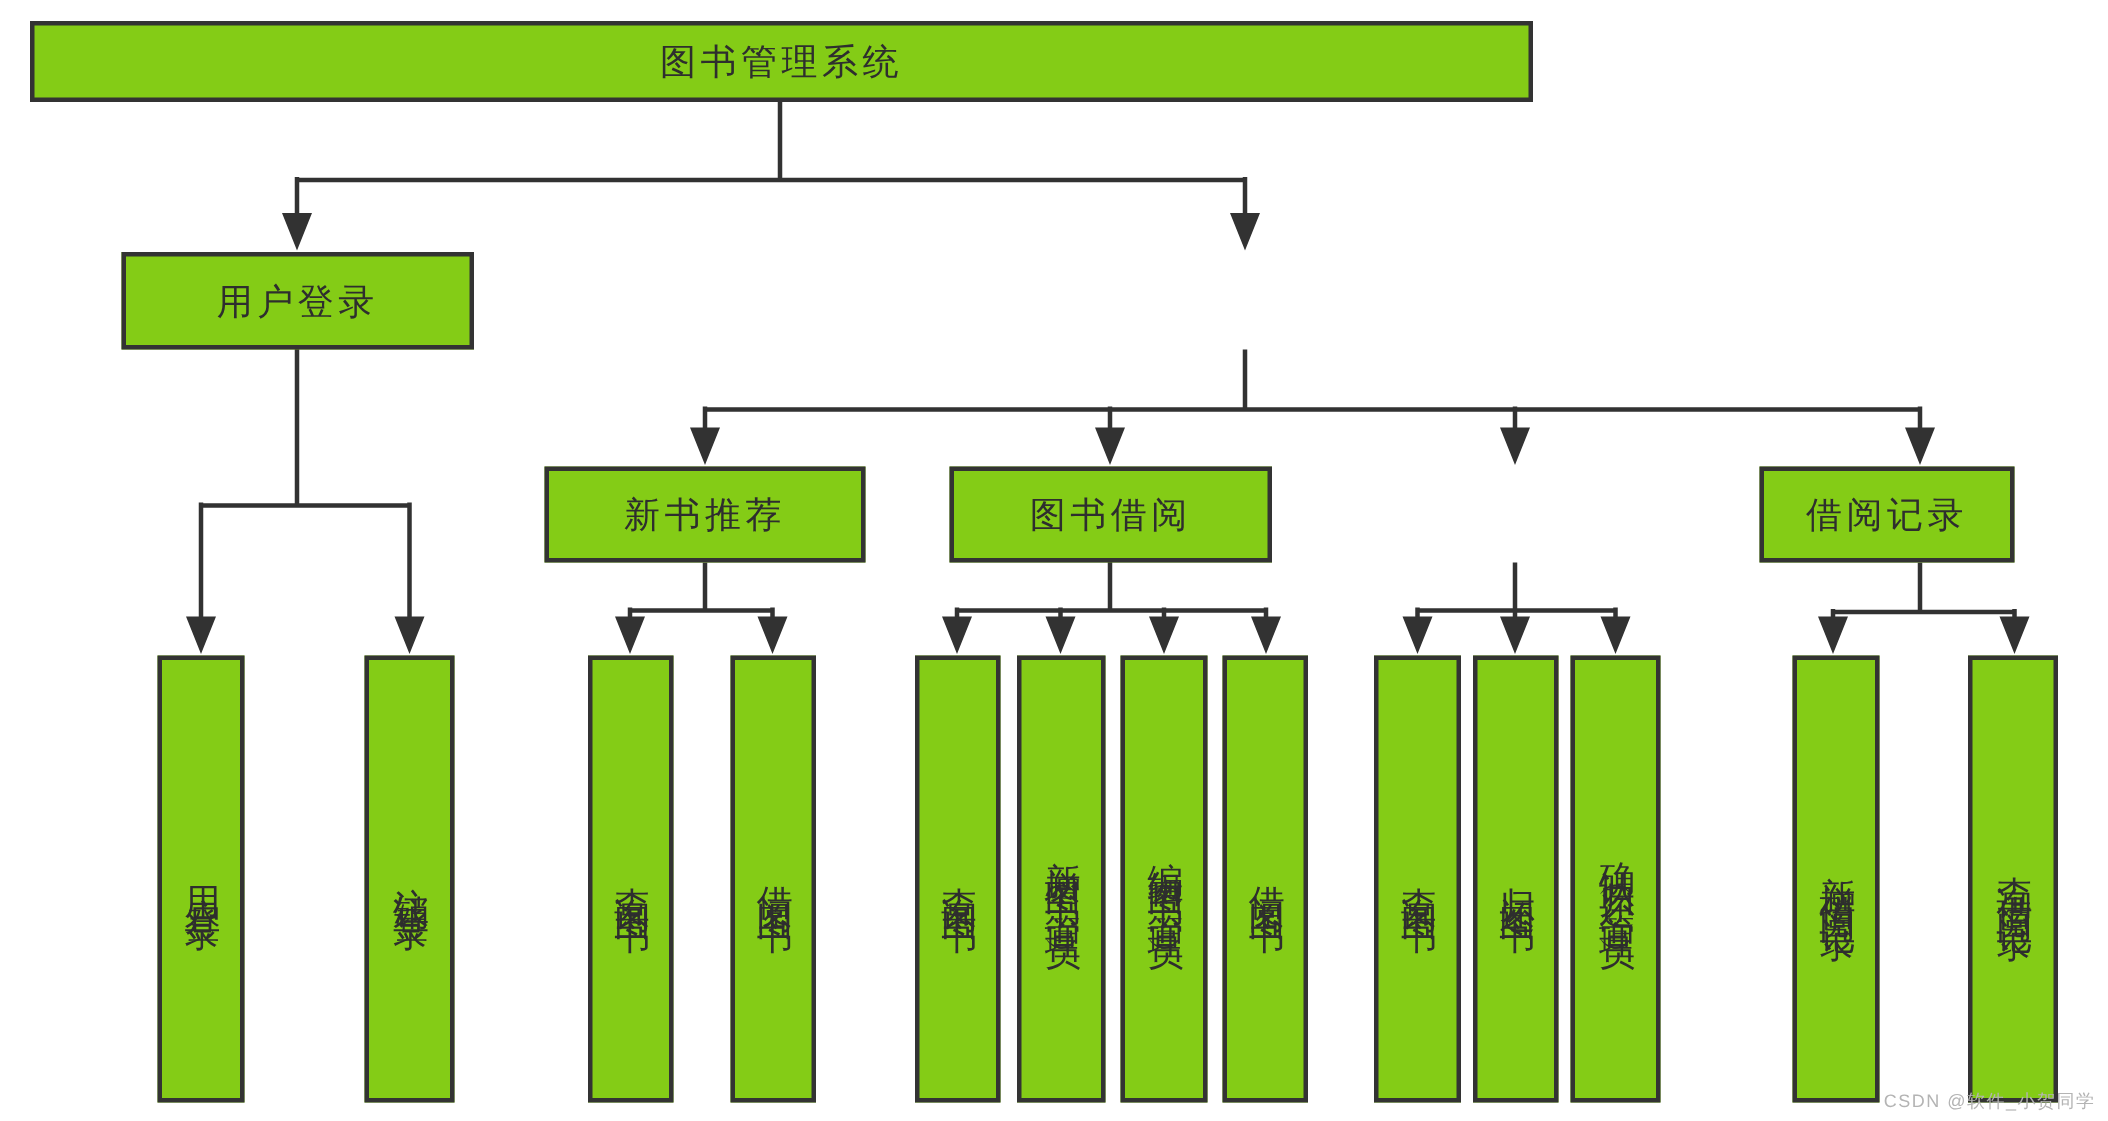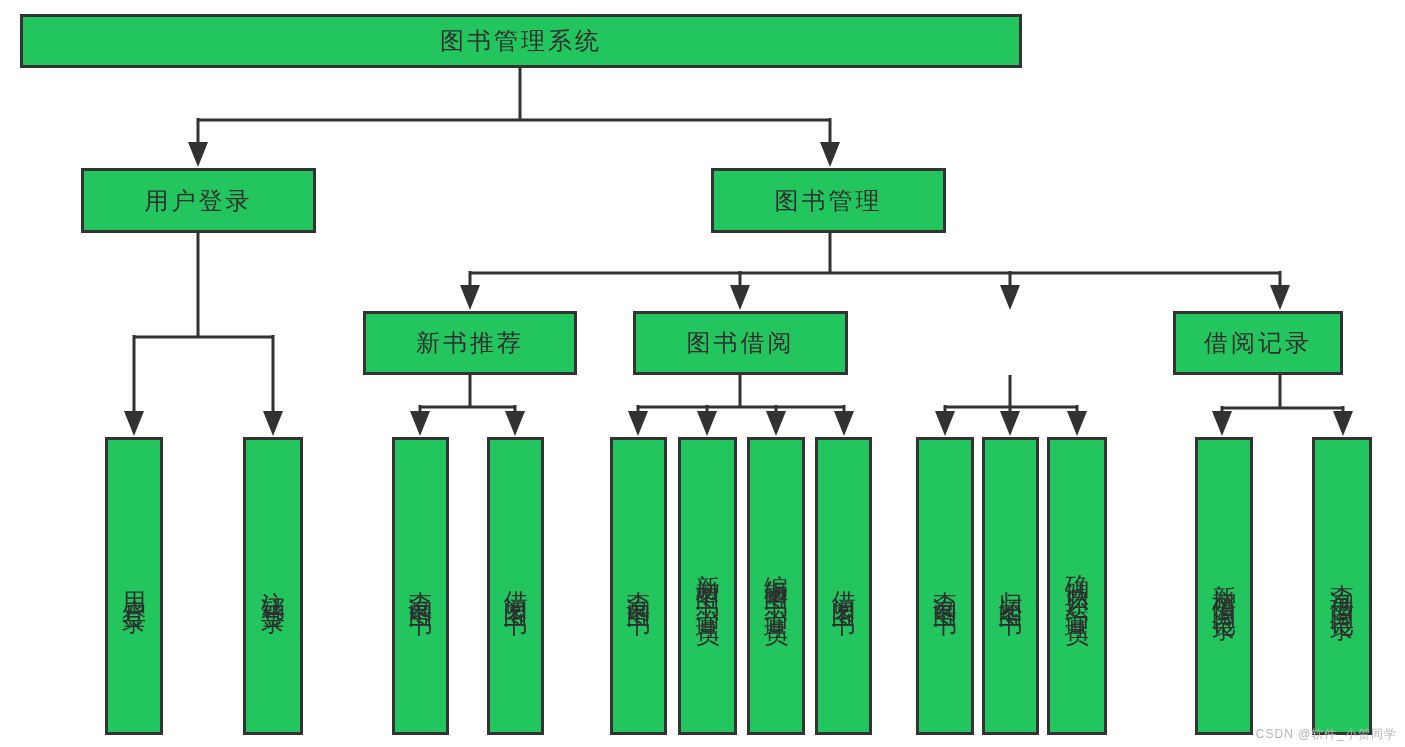--- a/index.html
+++ b/index.html
@@ -3,21 +3,21 @@
 <meta charset="utf-8">
 <style>
   html, body { margin:0; padding:0; background:#ffffff; }
   .canvas {
     position:relative; width:1405px; height:747px; background:#ffffff;
     font-family:"Liberation Sans", sans-serif; overflow:hidden;
   }
   svg.connectors { position:absolute; left:0; top:0; width:1405px; height:747px; }
   .node {
     position:absolute; box-sizing:border-box;
-    border:3px solid #333333; background:#22c55e;
+    border:3px solid #333333; background:#84cc16;
     display:flex; align-items:center; justify-content:center;
     font-size:24px; color:#2e2e2e; letter-spacing:3px;
     white-space:nowrap;
   }
   .leaf {
     writing-mode:vertical-rl; text-orientation:mixed;
     font-size:24px; letter-spacing:7px; line-height:1;
   }
   .watermark {
     position:absolute; right:8px; bottom:4px;
@@ -50,21 +50,20 @@
     <path d="M1010 375 V407 M944 407 H1078 M945 405 V418 M1010 405 V418 M1077 405 V418" stroke="#323232" stroke-width="3" fill="none"></path>
     <path fill="#323232" stroke="none" d="M935 411 h20 L945 436 Z M1000 411 h20 L1010 436 Z M1067 411 h20 L1077 436 Z"></path>
 
     <path d="M1280 375 V408 M1221 408 H1344 M1222 406 V418 M1343 406 V418" stroke="#323232" stroke-width="3" fill="none"></path>
     <path fill="#323232" stroke="none" d="M1212 411 h20 L1222 436 Z M1333 411 h20 L1343 436 Z"></path>
   </svg>
 
   <div class="node" style="left:20px; top:14px; width:1002px; height:54px;">图书管理系统</div>
 
   <div class="node" style="left:81px; top:168px; width:235px; height:65px;">用户登录</div>
-  <div class="node" style="left:711px; top:168px; width:235px; height:65px;">图书管理</div>
 
   <div class="node" style="left:363px; top:311px; width:214px; height:64px;font-family:Liberation Serif, serif;">新书推荐</div>
   <div class="node" style="left:633px; top:311px; width:215px; height:64px;">图书借阅</div>
   <div class="node" style="left:1173px; top:311px; width:170px; height:64px;">借阅记录</div>
 
   <div class="node leaf" style="left:105px; top:437px; width:58px; height:298px;">用户登录</div>
   <div class="node leaf" style="left:243px; top:437px; width:60px; height:298px;">注销登录</div>
 
   <div class="node leaf" style="left:392px; top:437px; width:57px; height:298px;">查询图书</div>
   <div class="node leaf" style="left:487px; top:437px; width:57px; height:298px;">借阅图书</div>

